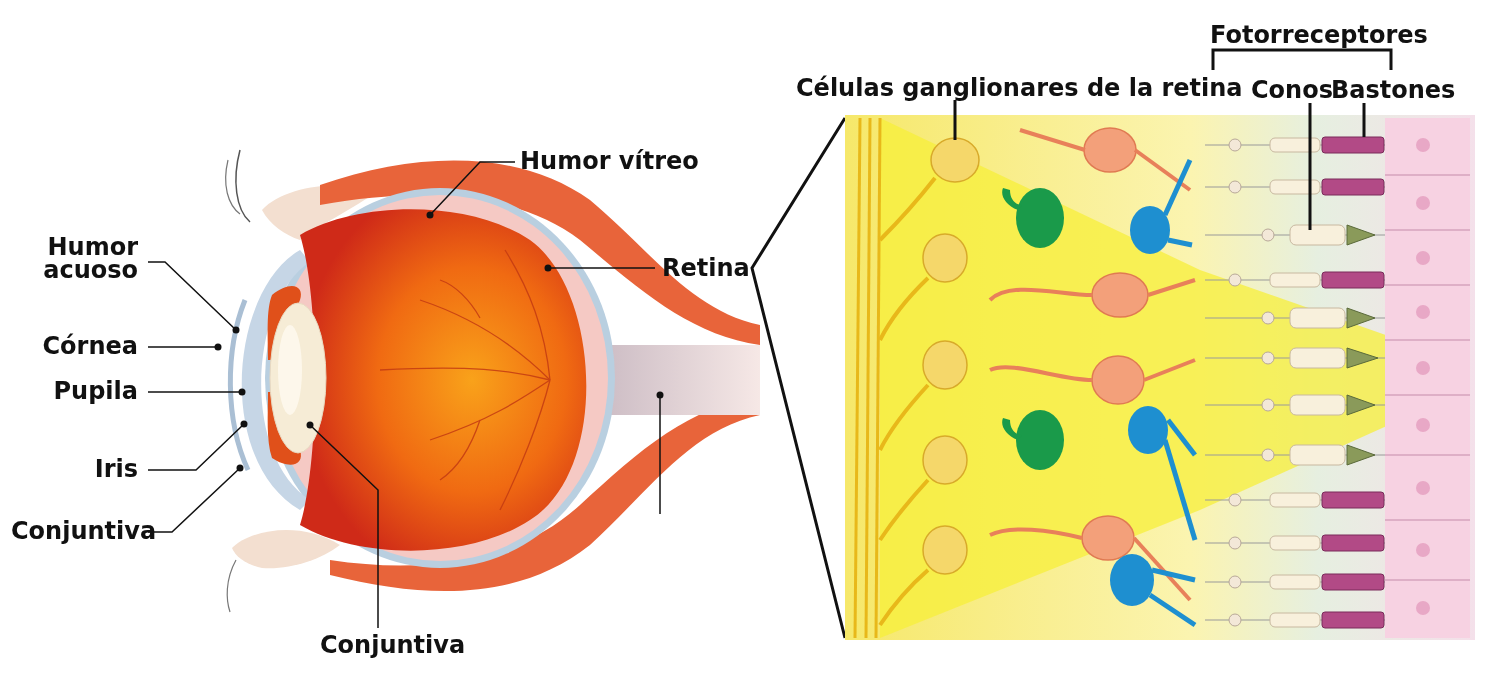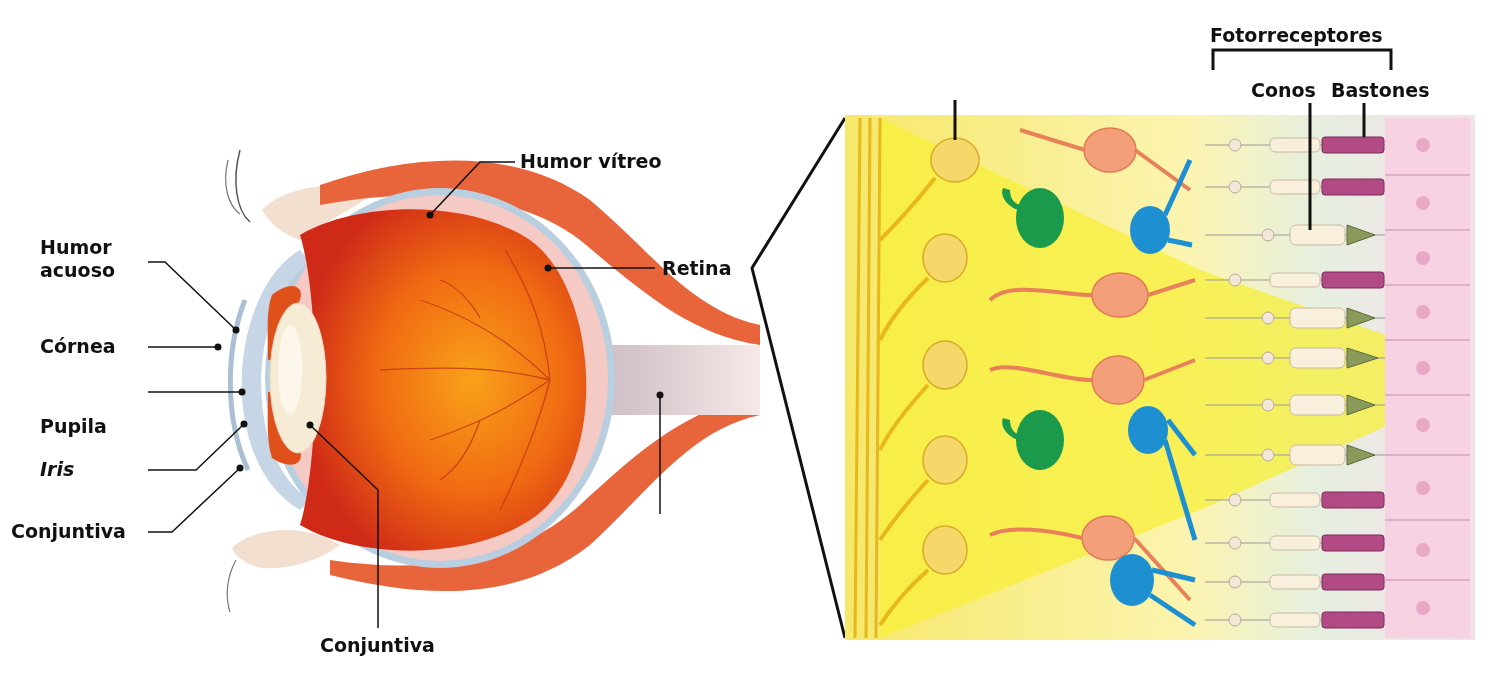--- a/index.html
+++ b/index.html
@@ -1,21 +1,21 @@
 <!DOCTYPE html>
 <html><head>
 <meta charset="utf-8">
 <style>
   html, body { margin:0; padding:0; background:#ffffff; }
   body { width:1495px; height:682px; position:relative; overflow:hidden;
          font-family:"DejaVu Sans", sans-serif; }
   #stage { position:absolute; left:0; top:0; width:1495px; height:682px; }
-  .lbl { position:absolute; font-weight:bold; font-size:19px; color:#111;
+  .lbl { position:absolute; font-weight:bold; font-size:24px; color:#111;
          font-family:"DejaVu Sans", sans-serif; line-height:23px; white-space:nowrap; }
-  .lbl.r { text-align:left; }
+  .lbl.r { text-align:right; }
   .lbl.c { text-align:center; }
 </style>
 </head>
 <body>
 
 <div id="stage">
 
   <svg width="1495" height="682" style="position:absolute;left:0;top:0">
     <defs>
       <radialGradient id="vitGrad" cx="0.6" cy="0.5" r="0.6">
@@ -258,23 +258,24 @@
         <path d="M1364,103 L1364,137"></path>
       </g>
     </g>
   </svg>
 
   <div class="lbl r" style="left:40px;top:236px;width:98px;">
     <div>Humor</div>
     <div>acuoso</div>
   </div>
   <div class="lbl r" style="left:40px;top:335px;width:98px;">Córnea</div>
-  <div class="lbl r" style="left:40px;top:380px;width:98px;margin-top:35px;">Pupila</div>
-  <div class="lbl r" style="left:40px;top:458px;width:98px;font-style:italic;">Iris</div>
+  <div class="lbl r" style="left:40px;top:380px;width:98px;">Pupila</div>
+  <div class="lbl r" style="left:40px;top:458px;width:98px;">Iris</div>
   <div class="lbl r" style="left:11px;top:520px;width:138px;">Conjuntiva</div>
   <div class="lbl" style="left:520px;top:150px;text-align:center;">Humor vítreo</div>
   <div class="lbl" style="left:662px;top:257px;">Retina</div>
   <div class="lbl" style="left:320px;top:634px;">Conjuntiva</div>
 
+  <div class="lbl" style="left:796px;top:77px;">Células ganglionares de la retina</div>
   <div class="lbl" style="left:1210px;top:24px;">Fotorreceptores</div>
   <div class="lbl" style="left:1251px;top:79px;">Conos</div>
   <div class="lbl" style="left:1331px;top:79px;">Bastones</div>
 </div>
 
 </body></html>

